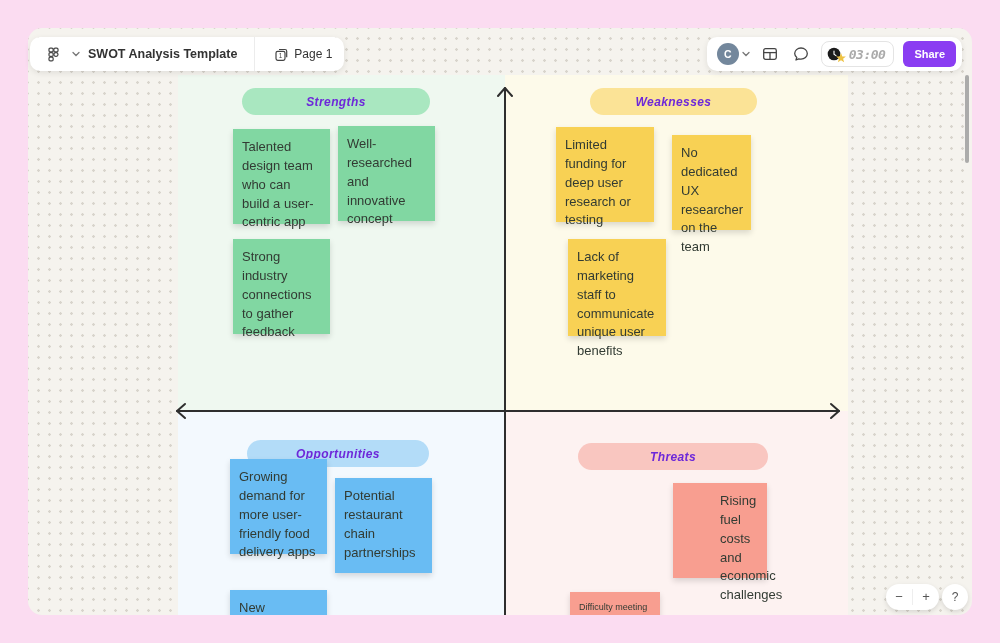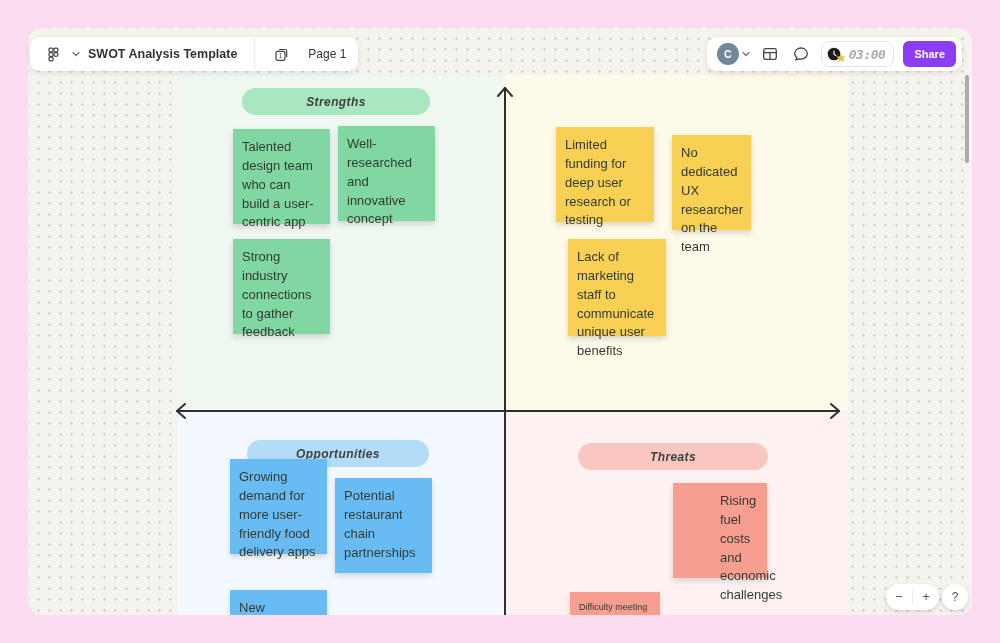--- a/index.html
+++ b/index.html
@@ -14,21 +14,21 @@
     border-radius:14px;overflow:hidden;
   }
   .quad{position:absolute;}
   .q-tl{left:150px;top:47px;width:327px;height:336px;background:#eff8f0;}
   .q-tr{left:477px;top:47px;width:343px;height:336px;background:#fdfaea;}
   .q-bl{left:150px;top:383px;width:327px;height:204px;background:#f3f9fe;}
   .q-br{left:477px;top:383px;width:343px;height:204px;background:#fdf2f1;}
   .axes{position:absolute;left:0;top:0;pointer-events:none;}
   
   .lbl{position:absolute;height:27px;border-radius:14px;display:flex;align-items:center;justify-content:center;
-       font-style:italic;font-weight:600;font-size:12px;color:#404040;letter-spacing:.4px;}
+       font-style:italic;font-weight:600;font-size:12px;color:#6d28d9;letter-spacing:.4px;}
   .lbl-s{left:214px;top:60px;width:188px;background:#a9e7c0;}
   .lbl-w{left:562px;top:60px;width:167px;background:#fbe396;}
   .lbl-o{left:219px;top:412px;width:182px;background:#b3dcf8;}
   .lbl-t{left:550px;top:415px;width:190px;background:#f9c6c0;}
   
   .note{position:absolute;width:97px;height:95px;padding:9px 9px;box-sizing:border-box;
         font-size:13px;line-height:1.45;font-weight:500;color:#323b33;
         box-shadow:0 3px 6px rgba(0,0,0,.14);}
   .c-green{background:#81d7a2;}
   .c-yellow{background:#f8d154;}
@@ -46,21 +46,21 @@
   .t1{left:542px;top:457px;width:90px;}
   .t2{left:645px;top:455px;width:94px;padding-left:47px;}
   .t3{left:542px;top:564px;width:90px;font-size:9px;white-space:nowrap;}
   
   .bar{position:absolute;top:37px;height:34px;background:#fff;border-radius:10px;
        box-shadow:0 2px 6px rgba(0,0,0,.09);display:flex;align-items:center;}
   .bar-left{left:30px;padding:0 0 0 12px;gap:7px;}
   .bar-right{right:38px;padding:0 6px 0 10px;gap:9px;}
   .doc-title{font-size:12.5px;font-weight:700;color:#333;padding-right:10px;}
   .v-div{width:1px;align-self:stretch;background:#ececec;}
-  .page-seg{display:flex;align-items:center;gap:19px;padding:0 12px;}
+  .page-seg{display:flex;align-items:center;gap:5px;padding:0 12px;}
   .page-label{font-size:12px;font-weight:500;color:#333;}
   .avatar{width:22px;height:22px;border-radius:50%;background:#73879c;color:#fff;
           font-size:10.5px;font-weight:700;display:flex;align-items:center;justify-content:center;}
   .av-wrap{display:flex;align-items:center;gap:3px;}
   .icon-btn{display:flex;align-items:center;justify-content:center;width:22px;height:22px;}
   .timer{display:flex;align-items:center;gap:4px;border:1px solid #e4e4e4;border-radius:8px;
          height:24px;padding:0 8px 0 5px;}
   .timer-glyph{position:relative;width:18px;height:16px;}
   .timer-digits{font-family:"DejaVu Sans Mono",monospace;font-style:italic;font-weight:600;
                 font-size:13px;color:#aaa;letter-spacing:-.5px;}
@@ -94,20 +94,21 @@
       <g stroke="#2e2e2e" stroke-width="2" fill="none" stroke-linecap="round" stroke-linejoin="round">
         <line x1="477" y1="60" x2="477" y2="587"></line>
         <polyline points="470,68 477,60 484,68"></polyline>
         <line x1="149" y1="383" x2="811" y2="383"></line>
         <polyline points="157,376 149,383 157,390"></polyline>
         <polyline points="803,376 811,383 803,390"></polyline>
       </g>
     </svg>
 
     <div class="lbl lbl-s">Strengths</div>
+    <div class="lbl lbl-w">Weaknesses</div>
     <div class="lbl lbl-o">Opportunities</div>
     <div class="lbl lbl-t">Threats</div>
 
     <div class="note c-green s1">Talented design team who can build a user-centric app</div>
     <div class="note c-green s2">Well-researched and innovative concept</div>
     <div class="note c-green s3">Strong industry connections to gather feedback</div>
 
     <div class="note c-yellow w1">Limited funding for deep user research or testing</div>
     <div class="note c-yellow w2">No dedicated UX researcher on the team</div>
     <div class="note c-yellow w3">Lack of marketing staff to communicate unique user benefits</div>

